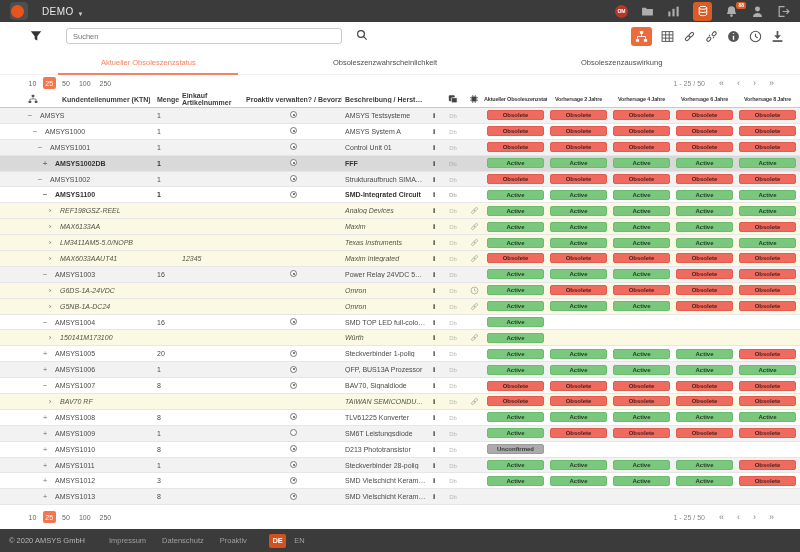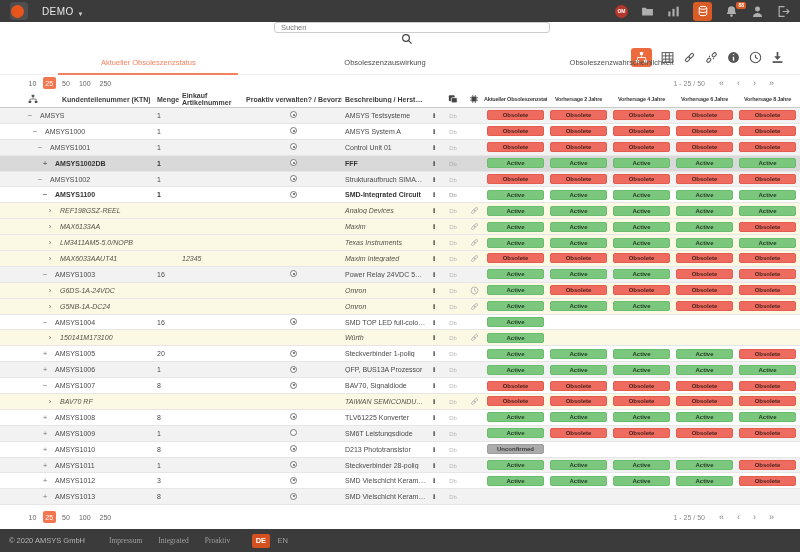--- a/index.html
+++ b/index.html
@@ -18,21 +18,21 @@
               font-size:5px; font-weight:bold; display:flex; align-items:center; justify-content:center; }
   .tb-icon { width:13px; height:13px; display:block; }
   .active-tile { width:19px; height:19px; background:#d95b25; border-radius:3px;
                  display:flex; align-items:center; justify-content:center; }
   .active-tile svg { width:12px; height:12px; }
   .bell-wrap { position:relative; }
   .bell-badge { position:absolute; top:-3px; right:-8px; background:#d95b25; color:#fff;
                 font-size:5px; font-weight:bold; padding:1px 2px; border-radius:2px; line-height:1; }
 
   
-  .toolbar { height:28px; display:flex; align-items:center; padding:0 12px;flex-direction:column; }
+  .toolbar { height:28px; display:flex; align-items:center; padding:0 12px; }
   .funnel { margin:0 0 0 18px; }
   .search-input { width:276px; height:16px; border:1px solid #ccc; border-radius:3px;
                   font-size:7.5px; padding:0 6px; color:#555; outline:none; margin-left:24px;
                   font-family:"Liberation Sans", sans-serif; }
   .search-btn { margin-left:14px; background:none; border:none; cursor:pointer; }
   .toolbar-right { margin-left:auto; display:flex; align-items:center; gap:9px; margin-right:4px; }
   .tool-tile { width:21px; height:19px; border-radius:3px; display:flex; align-items:center; justify-content:center; }
   .tool-tile.active { background:#ed6a3c; }
   .tool-icon { width:13px; height:13px; display:block; }
 
@@ -89,21 +89,21 @@
   .badge { display:inline-block; width:57px; height:10px; line-height:9px; border-radius:2px;
            font-size:6px; font-weight:bold; font-style:normal; }
   .b-active      { background:#7ac77d; border:1px solid #6bbd6e; color:#253c26; }
   .b-obsolete    { background:#ee6b5f; border:1px solid #e55c4f; color:#4a221c; }
   .b-unconfirmed { background:#ababab; border:1px solid #9c9c9c; color:#3a3a3a; }
 
   
   .footer { height:22.5px; background:#3b3b3b; display:flex; align-items:center; padding:0 9px;
             font-size:7.5px; color:#9f9f9f; gap:16px; }
   .footer .copyright { color:#b5b5b5; margin-right:8px; }
-  .f-link { color:#9f9f9f; cursor:pointer;font-family:Liberation Serif, serif; }
+  .f-link { color:#9f9f9f; cursor:pointer; }
   .langs { display:flex; gap:8px; align-items:center; margin-left:6px; }
   .lang { cursor:pointer; }
   .lang.active { background:#d4501e; color:#fff; font-weight:bold; padding:2.5px 3.5px; border-radius:2px;text-align:right; }
 </style>
 </head>
 <body>
 
 <div class="topbar">
   <div class="logo-tile">
       <div class="logo-dot"></div>
@@ -197,22 +197,22 @@
       </svg>
     <svg class="tool-icon" viewBox="0 0 12 12" fill="#555">
         <path d="M5.2 1 h1.6 v3.8 h2.3 L6 8.3 2.9 4.8 h2.3 z"></path>
         <rect x="1.5" y="9.4" width="9" height="1.6"></rect>
       </svg>
   </div>
 </div>
 
 <div class="tabs">
     <div class="tab active">Aktueller Obsoleszenzstatus</div>
+    <div class="tab">Obsoleszenzwahrscheinlichkeit</div>
     <div class="tab">Obsoleszenzauswirkung</div>
-    <div class="tab">Obsoleszenzwahrscheinlichkeit</div>
   </div>
 
 <div class="pager top">
   <div class="sizes">
       <span class="size-btn">10</span>
       <span class="size-btn active">25</span>
       <span class="size-btn">50</span>
       <span class="size-btn">100</span>
       <span class="size-btn">250</span>
     </div>
@@ -773,20 +773,20 @@
         <span class="nav-arrow">›</span>
         <span class="nav-arrow">»</span>
       </span>
   </div>
 </div>
 
 <div class="footer">
   <span class="copyright">© 2020 AMSYS GmbH</span>
   <span style="display:flex;gap:16px;">
       <span class="f-link">Impressum</span>
-      <span class="f-link">Integrated</span>
+      <span class="f-link">Datenschutz</span>
       <span class="f-link">Proaktiv</span>
     </span>
   <span class="langs">
       <span class="lang active">DE</span>
       <span class="lang">EN</span>
     </span>
 </div>
 
 </body></html>

